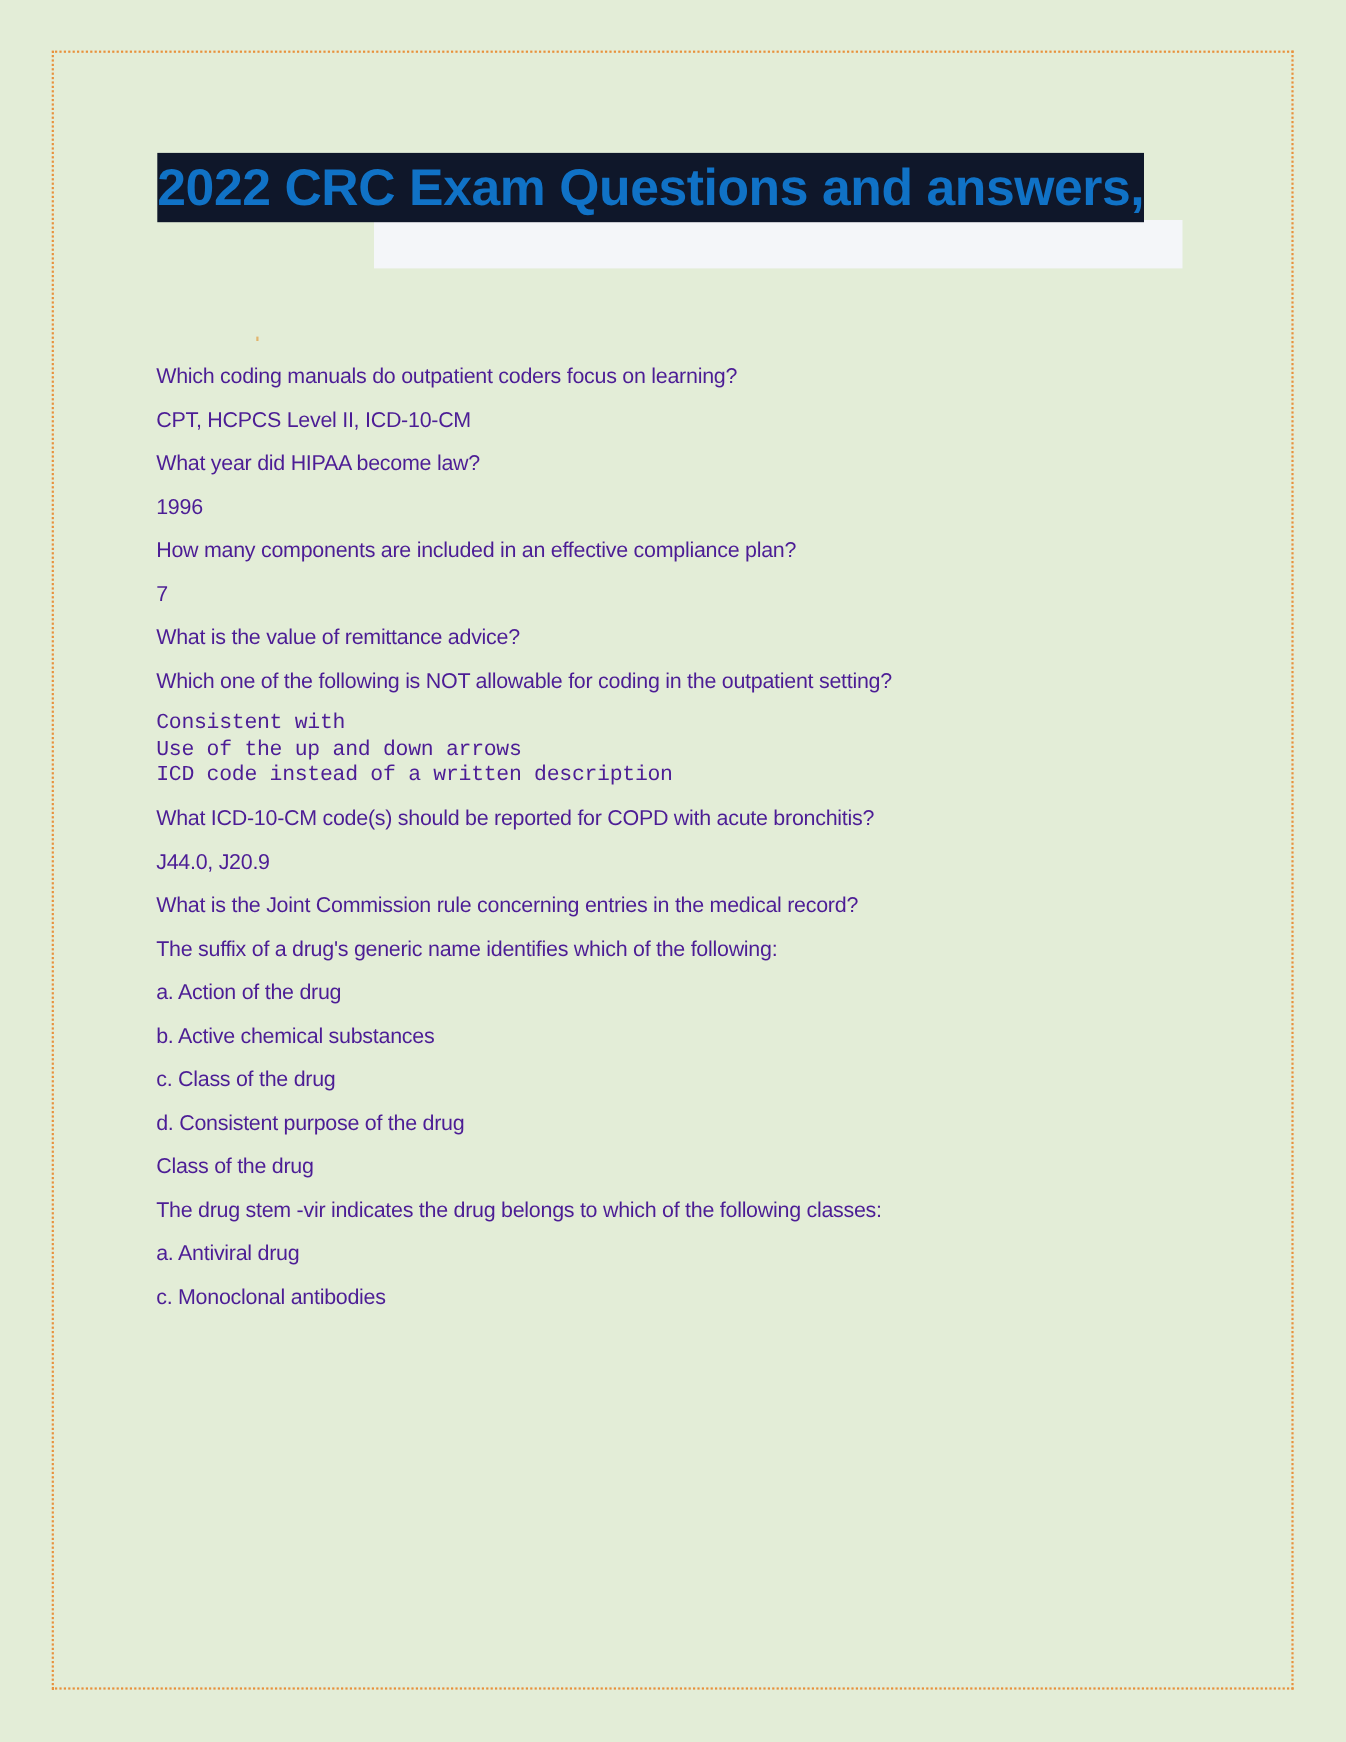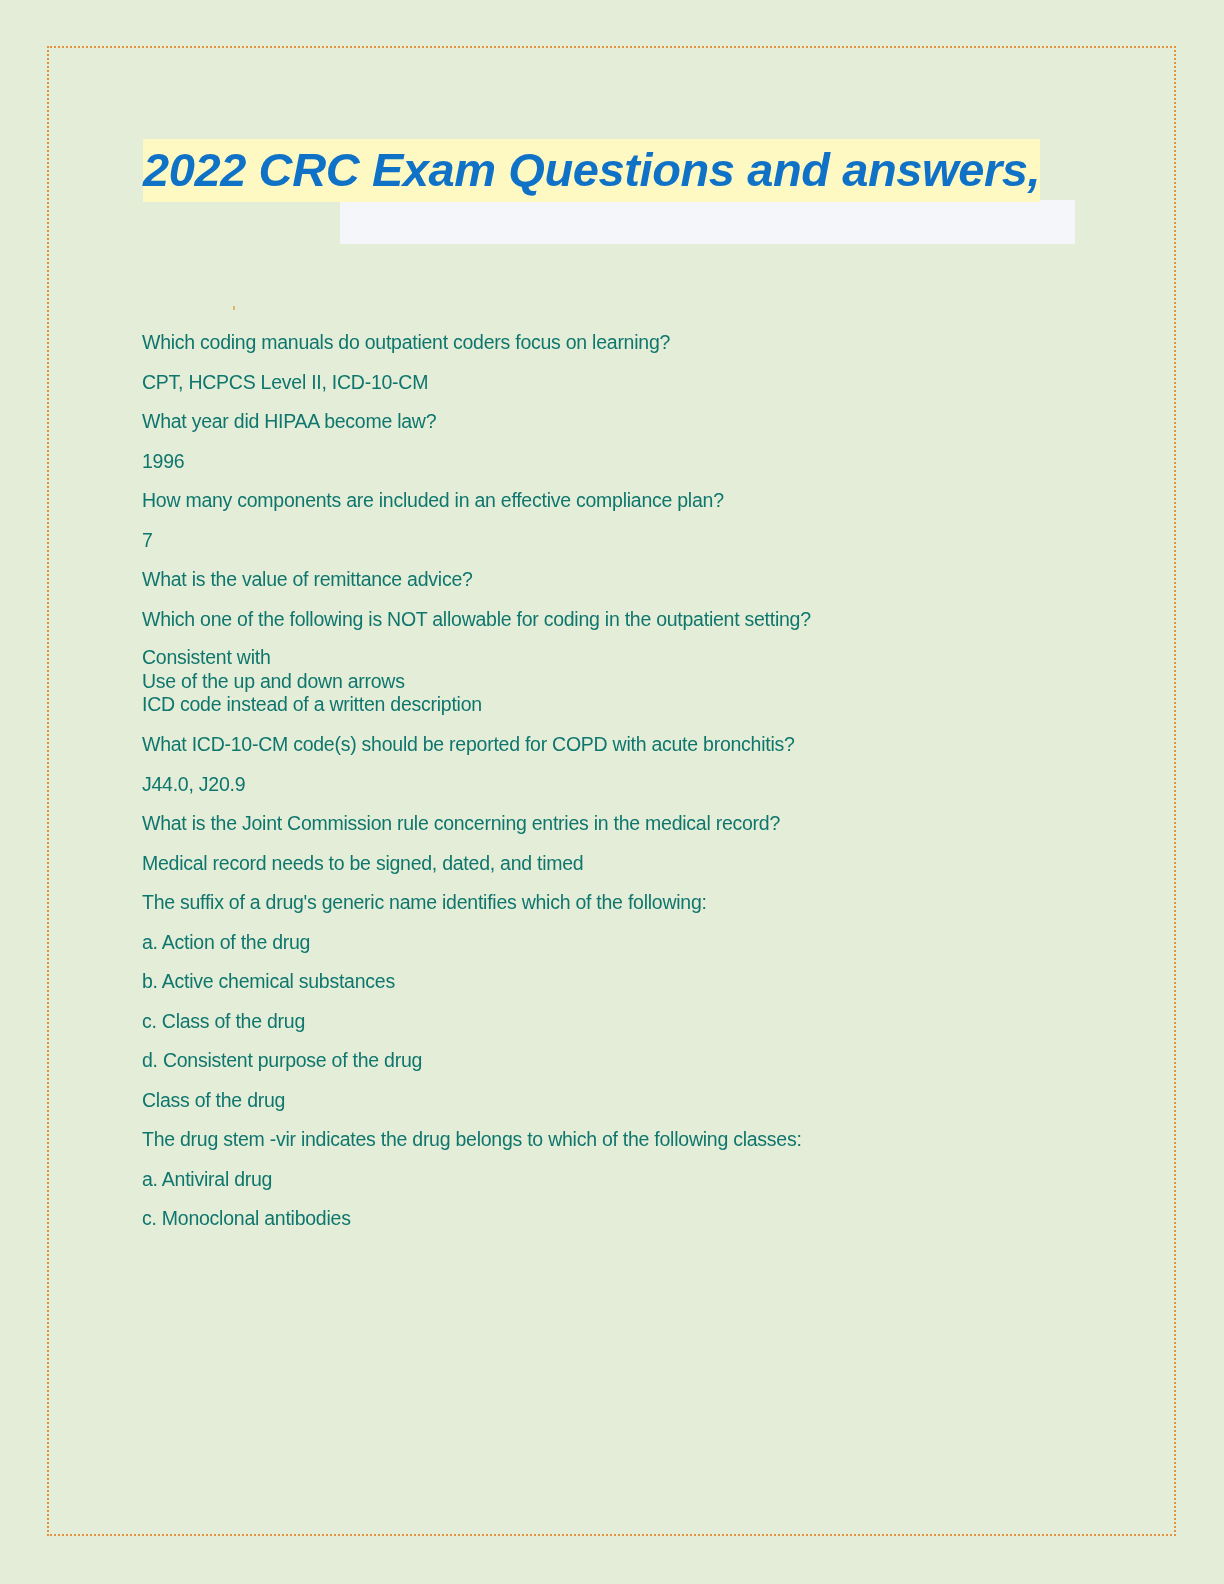--- a/index.html
+++ b/index.html
@@ -59,45 +59,45 @@
     margin: 0;
     font-family: "Liberation Sans", sans-serif;
     font-weight: bold;
     font-size: 47px;
     line-height: 60px;
     letter-spacing: -0.4px;
     color: #1072c6;
     width: 932px;
   }
   .title-text .hl {
-    background: #fef9c3;
+    background: #0f172a;
     box-decoration-break: clone;
     -webkit-box-decoration-break: clone;
     padding: 4px 0 6px 0;
-    font-style: italic;
   }
 
   
   .body-block {
     position: absolute;
     left: 142px;
     top: 330px;
     width: 960px;
   }
   .para {
     margin: 0 0 15.5px 0;
     font-family: "Liberation Sans", sans-serif;
     font-size: 19.5px;
     line-height: 24px;
-    color: #0f766e;
+    color: #4c1d95;
     letter-spacing: -0.25px;
     white-space: pre-line;
   }
   .para.multi {
     line-height: 23.5px;
+    font-family: Liberation Mono, monospace;
   }
 
   
   .speck {
     position: absolute;
     left: 233px;
     top: 306px;
     width: 2px;
     height: 4px;
     background: #e2a24a;
@@ -126,21 +126,20 @@
     <p class="para">How many components are included in an effective compliance plan?</p>
     <p class="para">7</p>
     <p class="para">What is the value of remittance advice?</p>
     <p class="para">Which one of the following is NOT allowable for coding in the outpatient setting?</p>
     <p class="para multi">Consistent with
 Use of the up and down arrows
 ICD code instead of a written description</p>
     <p class="para">What ICD-10-CM code(s) should be reported for COPD with acute bronchitis?</p>
     <p class="para">J44.0, J20.9</p>
     <p class="para">What is the Joint Commission rule concerning entries in the medical record?</p>
-    <p class="para">Medical record needs to be signed, dated, and timed</p>
     <p class="para">The suffix of a drug's generic name identifies which of the following:</p>
     <p class="para">a. Action of the drug</p>
     <p class="para">b. Active chemical substances</p>
     <p class="para">c. Class of the drug</p>
     <p class="para">d. Consistent purpose of the drug</p>
     <p class="para">Class of the drug</p>
     <p class="para">The drug stem -vir indicates the drug belongs to which of the following classes:</p>
     <p class="para">a. Antiviral drug</p>
     <p class="para">c. Monoclonal antibodies</p>
   </div>

